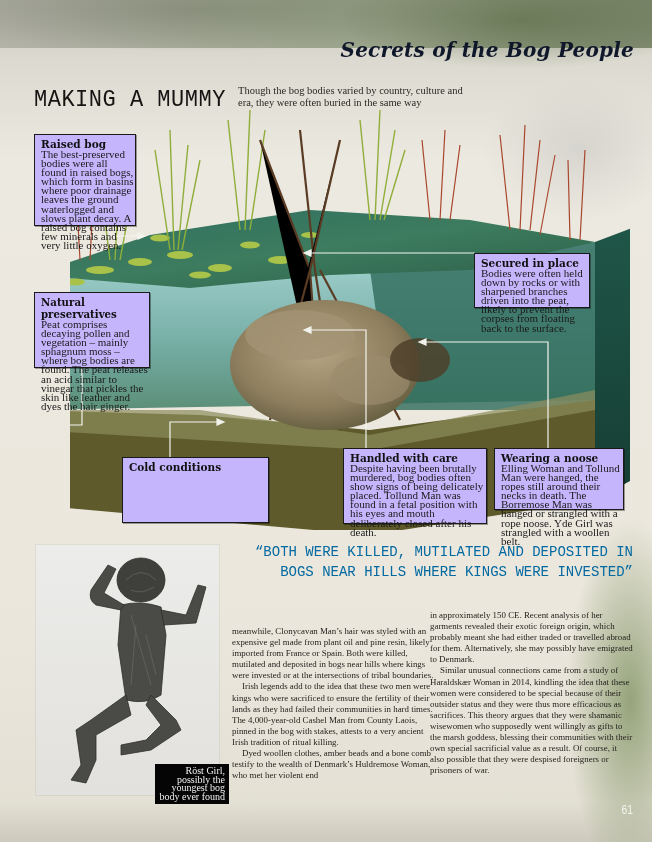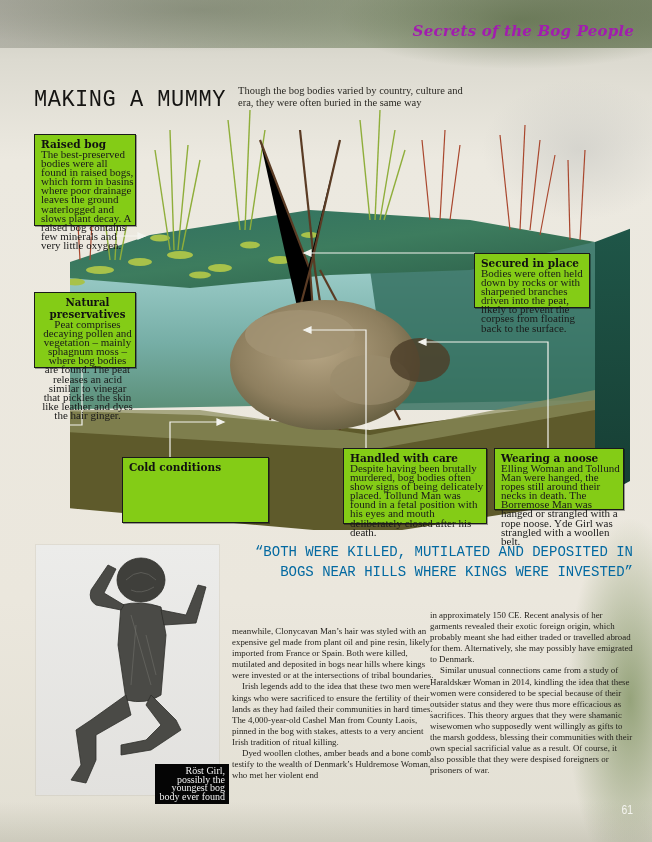--- a/index.html
+++ b/index.html
@@ -16,51 +16,51 @@
       radial-gradient(ellipse 400px 60px at 200px 10px, rgba(120,125,110,0.45), rgba(0,0,0,0) 70%),
       radial-gradient(ellipse 90px 260px at 630px 700px, rgba(95,120,60,0.6), rgba(0,0,0,0) 70%),
       radial-gradient(ellipse 140px 100px at 580px 150px, rgba(200,200,195,0.6), rgba(0,0,0,0) 70%),
       linear-gradient(180deg, #c9c8bd 0px, #dcdad0 60px, #ece9e0 160px, #ebe7dd 600px, #e2dfd3 842px);
   }
   .header-band {
     position:absolute; left:0; top:0; width:652px; height:48px;
     background: linear-gradient(90deg, rgba(110,112,100,0.35), rgba(90,110,70,0.5) 60%, rgba(70,90,50,0.6));
   }
   .series-title {
-    position:absolute; right:18px; top:22px;
+    position:absolute; right:18px; top:38px;
     font-family:"DejaVu Serif", serif; font-style:italic; font-weight:bold;
-    font-size:15px; color:#a21caf; letter-spacing:0.2px;
+    font-size:20px; color:#0f172a; letter-spacing:0.2px;
   }
   .main-title {
     position:absolute; left:34px; top:88px;
     font-family:"Liberation Mono", monospace; font-size:22px; letter-spacing:0.5px;
     color:#151412; transform:scaleY(1.08);
   }
   .intro {
     position:absolute; left:238px; top:85px; width:232px;
     font-family:"Liberation Serif", serif; font-size:10.5px; line-height:11.5px; color:#2a2823;
   }
 
   
   .illustration { position:absolute; left:70px; top:110px; width:560px; height:420px; }
   .illustration svg { position:absolute; left:0; top:0; }
 
   .callout {
-    position:absolute; background:#84cc16; border:1.3px solid #1a1a1a;
+    position:absolute; background:#c4b5fd; border:1.3px solid #1a1a1a;
     box-shadow: 1px 1px 0 rgba(0,0,0,0.35);
     padding:3px 1px 4px 6px; box-sizing:border-box;
   }
   .callout h3 {
     margin:0; font-family:"DejaVu Serif", serif; font-weight:bold; font-size:10.5px; line-height:12px; color:#111;
   }
   .callout p {
     margin:0 0 0 0; font-family:"Liberation Serif", serif; font-size:11px; line-height:9.1px; color:#1a1a1a;
   }
   .c-raised   { left:34px;  top:134px; width:102px; height:92px; }
-  .c-natural  { left:34px;  top:292px; width:102px; height:76px;text-align:center; }
+  .c-natural  { left:34px;  top:292px; width:116px; height:76px; }
   .c-secured  { left:474px; top:253px; width:116px; height:55px; }
   .c-cold     { left:122px; top:457px; width:147px; height:66px; }
   .c-handled  { left:343px; top:448px; width:144px; height:76px; }
   .c-noose    { left:494px; top:448px; width:130px; height:62px; }
   .c-natural h3 { font-size:10.2px; }
 
   
   .pullquote {
     position:absolute; left:228px; top:542px; width:405px; text-align:right;
     font-family:"Liberation Mono", monospace; font-size:14px; line-height:20px; color:#0369a1;

